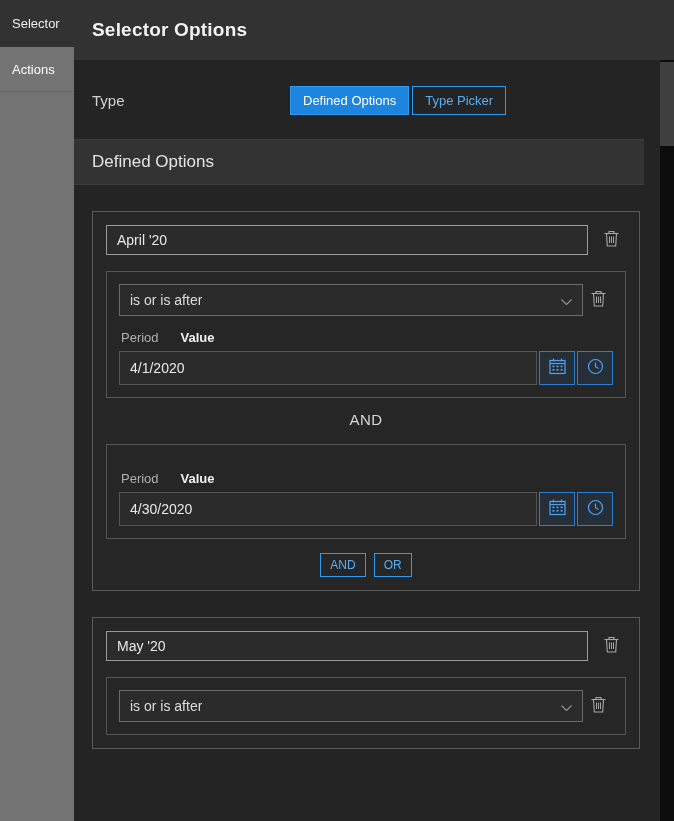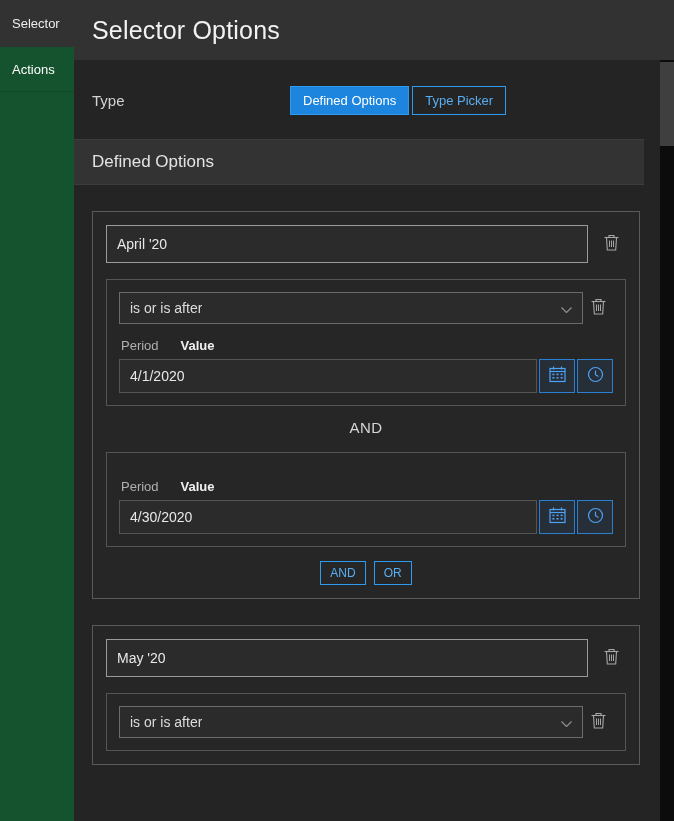--- a/index.html
+++ b/index.html
@@ -1,29 +1,29 @@
 <!DOCTYPE html>
 <html><head>
 <meta charset="utf-8">
 <style>
   * { margin:0; padding:0; box-sizing:border-box; }
   html,body { background:#1a1a1a; }
   body { font-family:"Liberation Sans", sans-serif; }
   .app { position:relative; width:674px; height:821px; background:#242424; overflow:hidden; }
 
   
-  .sidebar { position:absolute; left:0; top:0; width:74px; height:100%; background:#14532d; }
+  .sidebar { position:absolute; left:0; top:0; width:74px; height:100%; background:#737373; }
   .side-tab { height:47px; display:flex; align-items:center; padding-left:12px; font-size:13px; color:#ffffff; cursor:pointer; }
   .side-tab.active { background:#323232; color:#ededed; }
   .side-tab:not(.active) { height:45px; border-bottom:1px solid rgba(0,0,0,0.12); }
 
   
   .main { position:absolute; left:74px; top:0; width:600px; height:100%; display:flex; flex-direction:column; }
   .header { flex:0 0 60px; background:#323232; display:flex; align-items:center; padding-left:18px; }
-  .header .title { font-size:25px; font-weight:400; color:#f2f2f2; letter-spacing:.2px; }
+  .header .title { font-size:19px; font-weight:700; color:#f2f2f2; letter-spacing:.2px; }
   .content { flex:1; padding:0 4px 0 18px; margin-right:30px; overflow:hidden; }
 
   .row { display:flex; align-items:center; }
   .type-row { margin-top:26px; }
   .display-row { margin-top:18px; }
   .row-label { flex:0 0 198px; font-size:15px; color:#d2d2d2; }
 
   .btn-group { display:flex; gap:3px; }
   .toggle-btn { height:29px; padding:0 12px; font-size:13px; font-family:inherit;
     border:1px solid #2e9bf0; background:transparent; color:#58aef2; cursor:pointer; }
@@ -33,21 +33,21 @@
     display:flex; align-items:center; padding-left:18px; font-size:17px; color:#e3e3e3;
     border-top:1px solid #3c3c3c; border-bottom:1px solid #3c3c3c; }
 
   .select { flex:1; height:32px; background:#2b2b2b; border:1px solid #6b6b6b;
     display:flex; align-items:center; justify-content:space-between;
     padding:0 10px; color:#dcdcdc; font-size:14px; cursor:pointer; min-width:0; }
   .select .sel-text { overflow:hidden; white-space:nowrap; }
 
   .group-box { margin-top:26px; border:1px solid #5a5a5a; background:#262626; padding:13px; }
   .name-row { display:flex; align-items:center; gap:8px; }
-  .text-input { flex:1; height:38px; background:#2b2b2b; border:1px solid #9a9a9a;
+  .text-input { flex:1; height:30px; background:#2b2b2b; border:1px solid #9a9a9a;
     color:#e8e8e8; font-size:14px; padding:0 10px; font-family:inherit; min-width:0; }
   .icon-btn { width:30px; height:30px; flex:0 0 30px; background:transparent; border:none;
     display:flex; align-items:center; justify-content:center; cursor:pointer; }
 
   .cond-box { margin-top:16px; border:1px solid #555555; background:#262626; padding:12px; }
   .cond-row { display:flex; align-items:center; }
 
   .pv-labels { margin:14px 0 6px 2px; display:flex; gap:22px; font-size:13px; }
   .pv-period { color:#b0b0b0; cursor:pointer; }
   .pv-value { color:#f0f0f0; font-weight:700; cursor:pointer; }

